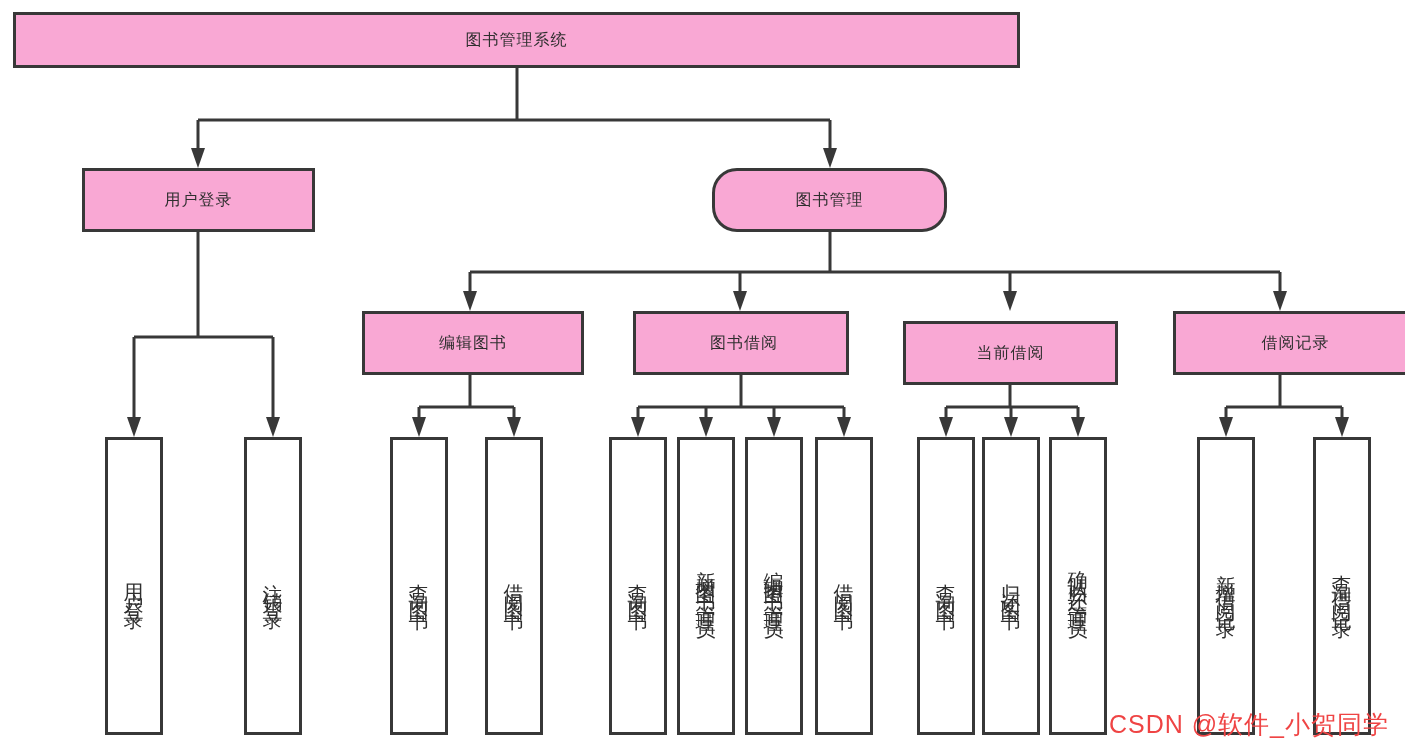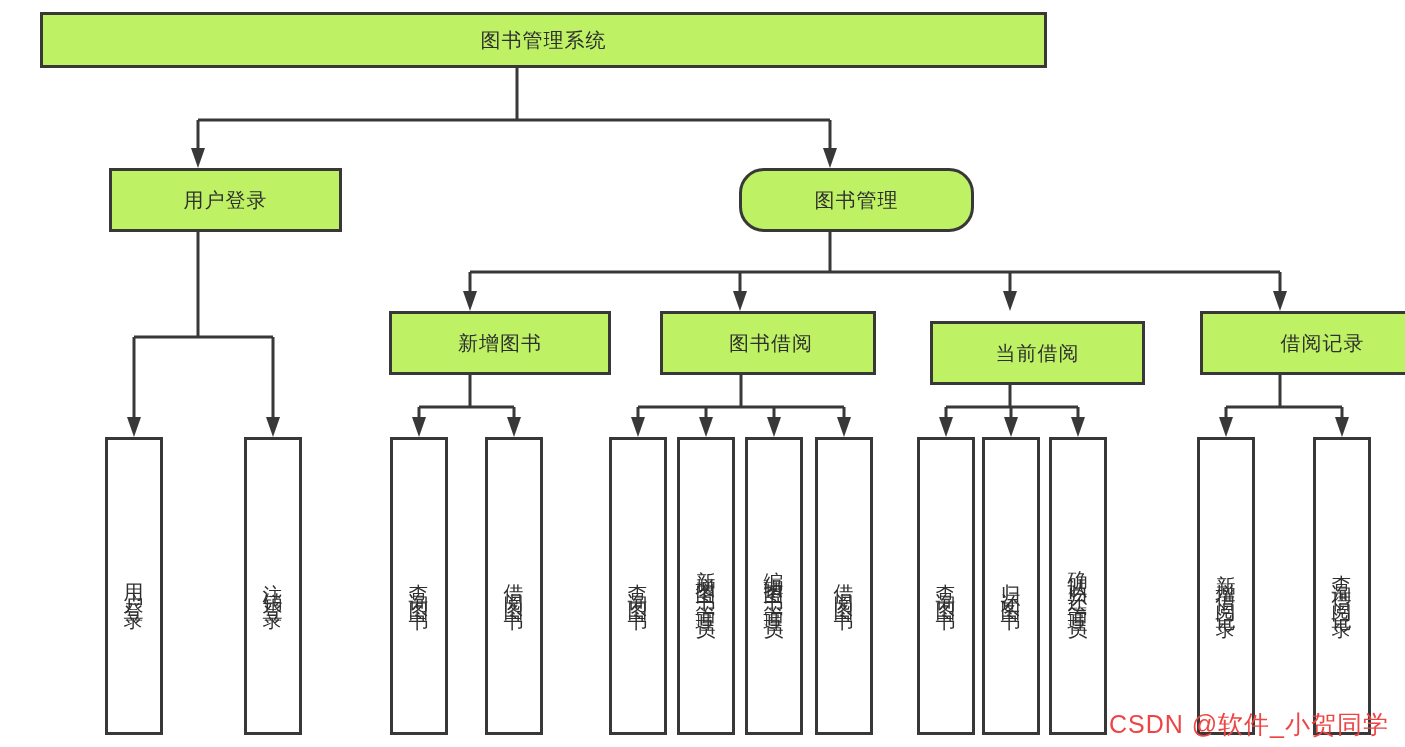--- a/index.html
+++ b/index.html
@@ -8,26 +8,25 @@
     width:1405px;height:747px;
     background:#ffffff;
     font-family:"Liberation Sans","DejaVu Sans",sans-serif;
     overflow:hidden;
   }
   .connectors{position:absolute;left:0;top:0;width:1405px;height:747px;}
   .hbox{
     position:absolute;
     box-sizing:border-box;
     border:3px solid #383838;
-    background:#bef264;
+    background:#f9a8d4;
     display:flex;align-items:center;justify-content:center;
-    font-size:20px;color:#2f2f2f;
+    font-size:16px;color:#2f2f2f;
     letter-spacing:1px;
     z-index:2;
-    margin-left:27px;
   }
   .leaf{
     position:absolute;
     box-sizing:border-box;
     border:3px solid #383838;
     background:#ffffff;
     display:flex;align-items:center;justify-content:center;
     writing-mode:vertical-rl;
     font-size:20px;color:#2f2f2f;
     letter-spacing:9px;
@@ -88,21 +87,21 @@
       <polygon points="1219,417 1233,417 1226,437"></polygon>
       <polygon points="1335,417 1349,417 1342,437"></polygon>
     </g>
   </svg>
 
   <div class="hbox" style="left:13px;top:12px;width:1007px;height:56px;">图书管理系统</div>
 
   <div class="hbox" style="left:82px;top:168px;width:233px;height:64px;">用户登录</div>
   <div class="hbox" style="left:712px;top:168px;width:235px;height:64px;border-radius:25px;">图书管理</div>
 
-  <div class="hbox" style="left:362px;top:311px;width:222px;height:64px;">新增图书</div>
+  <div class="hbox" style="left:362px;top:311px;width:222px;height:64px;">编辑图书</div>
   <div class="hbox" style="left:633px;top:311px;width:216px;height:64px;padding-left:6px;">图书借阅</div>
   <div class="hbox" style="left:903px;top:321px;width:215px;height:64px;">当前借阅</div>
   <div class="hbox" style="left:1173px;top:311px;width:245px;height:64px;">借阅记录</div>
 
   <div class="leaf" style="left:105px;">用户登录</div>
   <div class="leaf" style="left:244px;">注销登录</div>
 
   <div class="leaf" style="left:390px;">查询图书</div>
   <div class="leaf" style="left:485px;">借阅图书</div>
 

